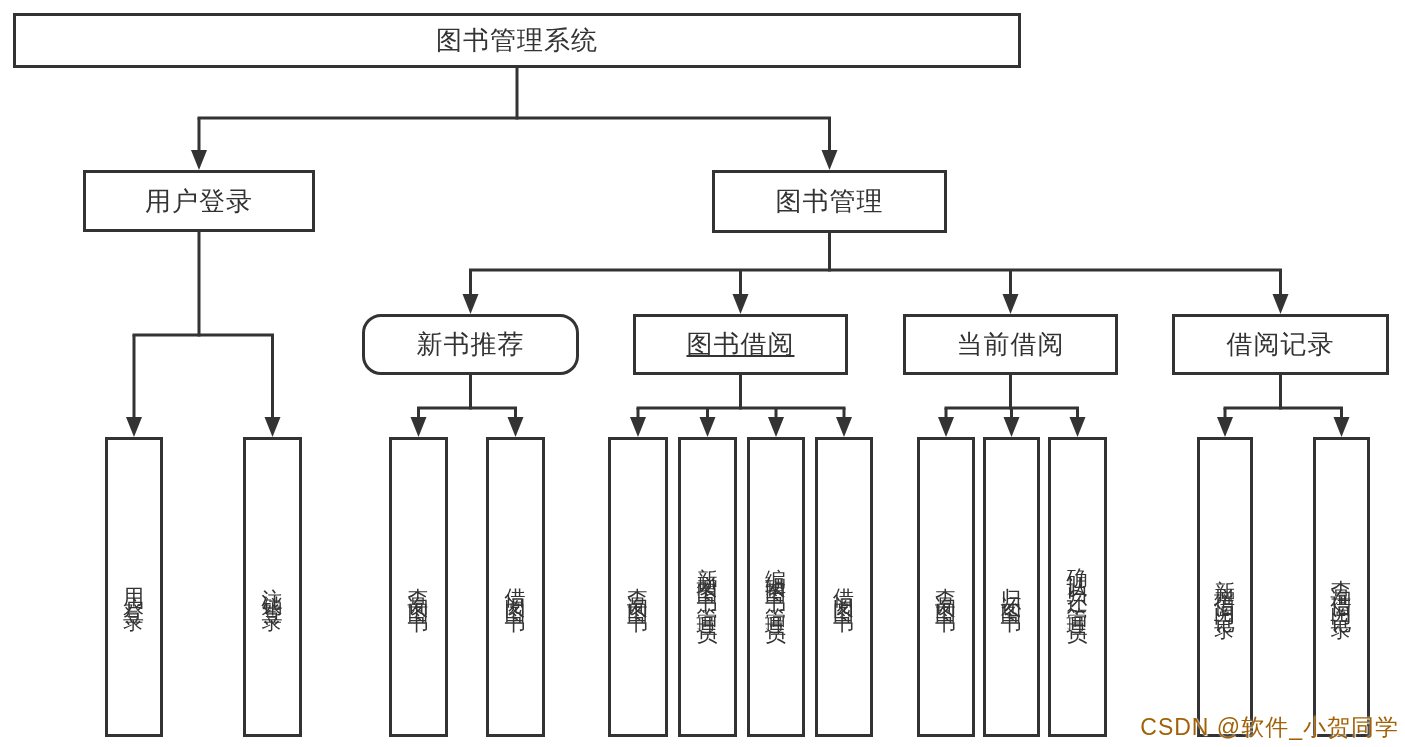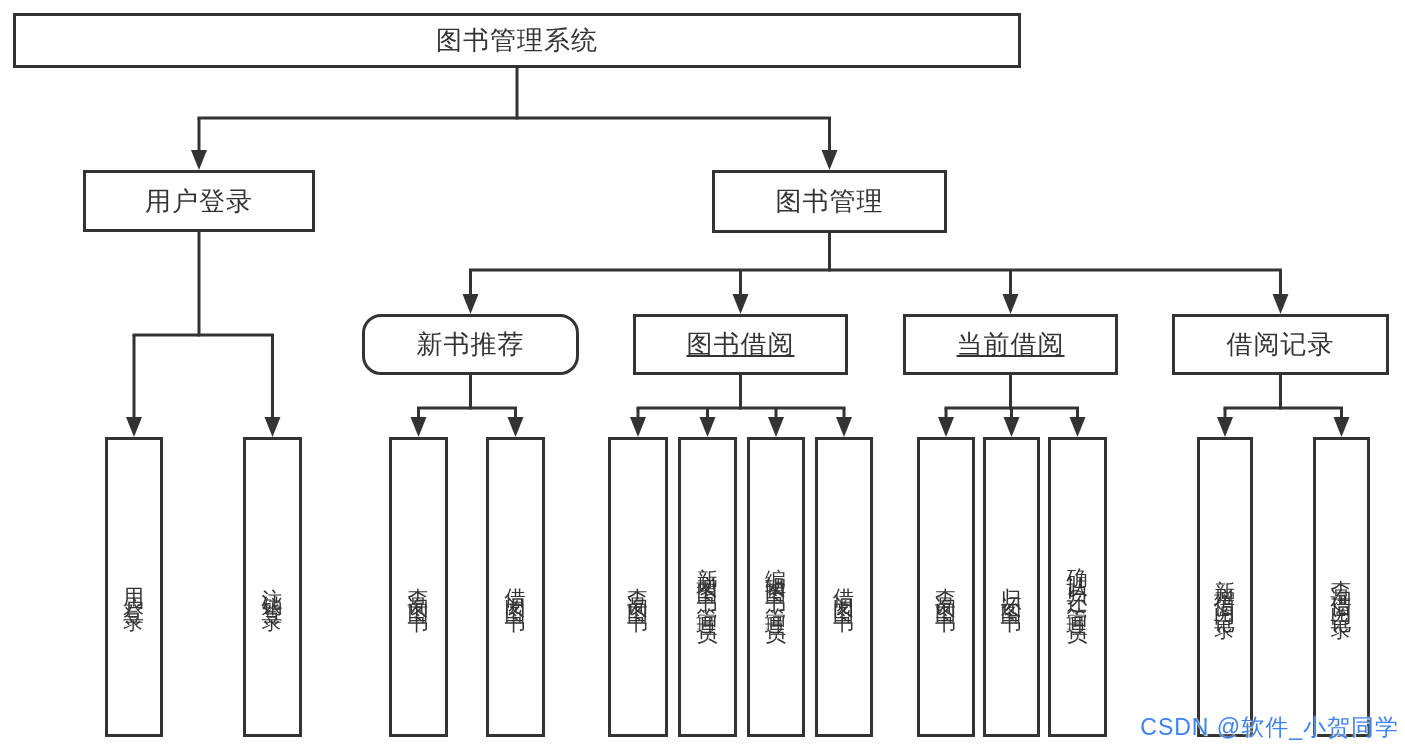--- a/index.html
+++ b/index.html
@@ -48,21 +48,21 @@
     font-size: 21px;
     line-height: 1.1;
     letter-spacing: 8px;
     white-space: nowrap;
   }
   #watermark {
     position: absolute;
     right: 6px;
     bottom: 4px;
     font-size: 23px;
-    color: #3b82f6;
+    color: #a16207;
     text-shadow: 0 0 2px #ffffff, 1px 1px 1px #ffffff;
     z-index: 3;
     letter-spacing: 1px;
   }
   line { stroke: #333333; stroke-width: 3; }
   polygon { fill: #333333; }
 </style>
 </head>
 <body>
 
@@ -140,21 +140,21 @@
   <div class="node h" style="left:712px; top:170px; width:235px; height:63px;">
     <span>图书管理</span>
   </div>
 
   <div class="node h" style="left:362px; top:314px; width:217px; height:61px;border-radius:19px;">
     <span>新书推荐</span>
   </div>
   <div class="node h" style="left:633px; top:314px; width:215px; height:61px;text-decoration:underline;">
     <span>图书借阅</span>
   </div>
-  <div class="node h" style="left:903px; top:314px; width:215px; height:61px;text-decoration:underline;">
+  <div class="node h" style="left:903px; top:314px; width:215px; height:61px;">
     <span>当前借阅</span>
   </div>
   <div class="node h" style="left:1172px; top:314px; width:217px; height:61px;">
     <span>借阅记录</span>
   </div>
 
   <div class="node leaf" style="left:105px; width:58px;">
     <span>用户登录</span>
   </div>
   <div class="node leaf" style="left:243px; width:59px;">

